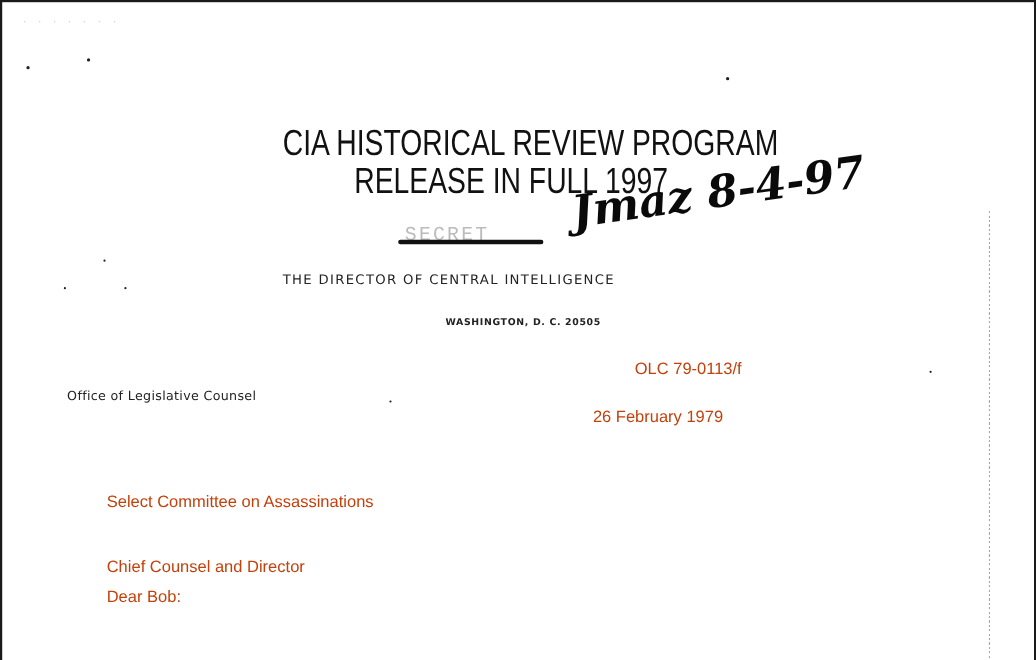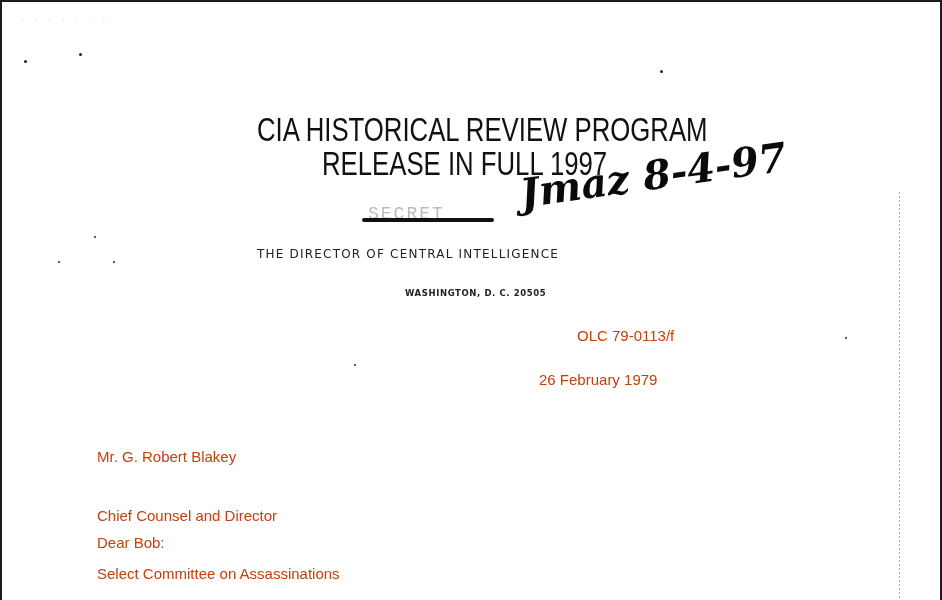--- a/index.html
+++ b/index.html
@@ -84,26 +84,26 @@
   <div class="abs stamp stamp2">RELEASE IN FULL 1997</div>
   <div class="abs sig">Jmaz 8-4-97</div>
 
   <div class="ghost">SECRET</div>
   <div class="strike"></div>
 
   <div class="abs letterhead">THE DIRECTOR OF CENTRAL INTELLIGENCE</div>
   <div class="abs lh-addr">WASHINGTON, D. C. 20505</div>
 
   <div class="abs mono ref">OLC 79-0113/f</div>
+  <div class="abs office">Office of Legislative Counsel</div>
   <div class="abs mono date">26 February 1979</div>
 
   <div class="abs mono addr">
-    <div>Mr. G. Robert Blakey</div>
+    <div>Select Committee on Assassinations</div>
     <div>Chief Counsel and Director</div>
-    <div>Select Committee on Assassinations</div>
     
     
   </div>
 
   <div class="abs mono salut">Dear Bob:</div>
 
   <div class="abs mono p1">
     
     
   </div>

